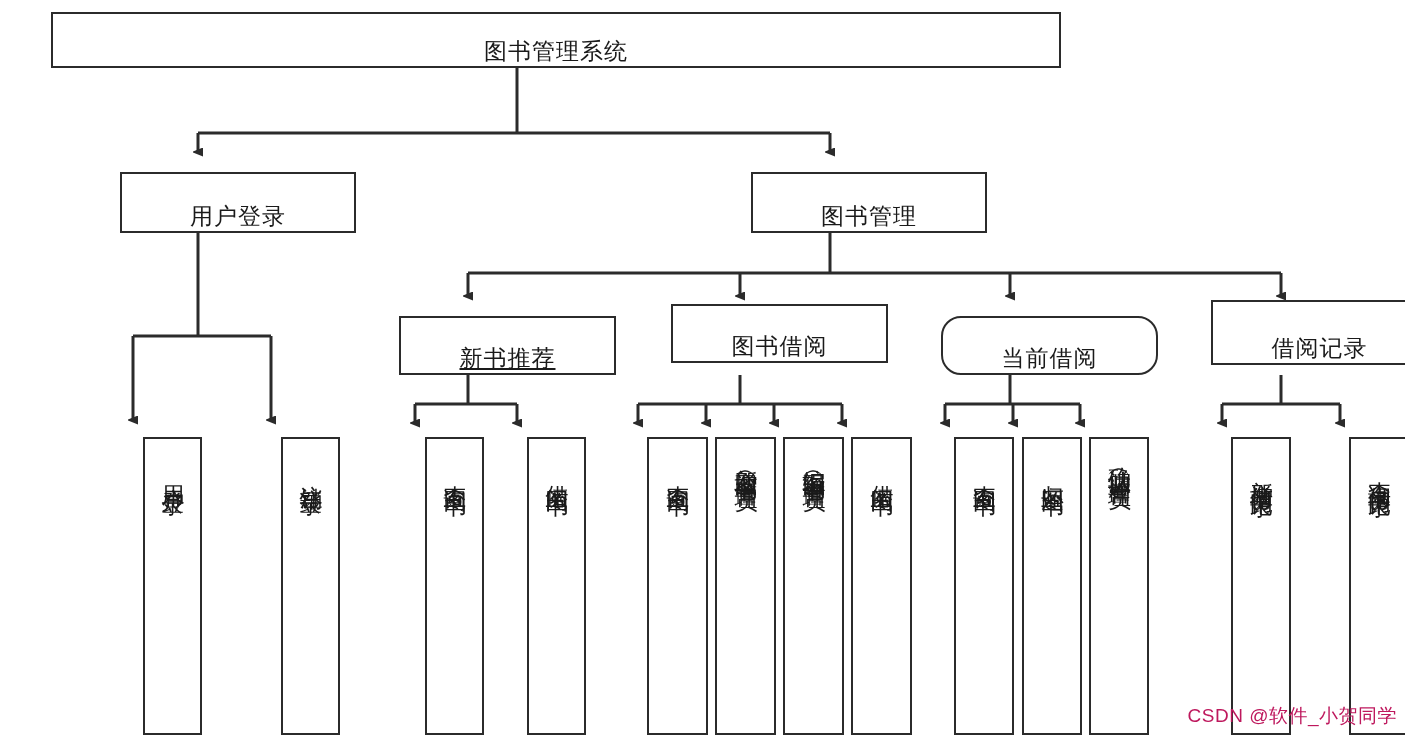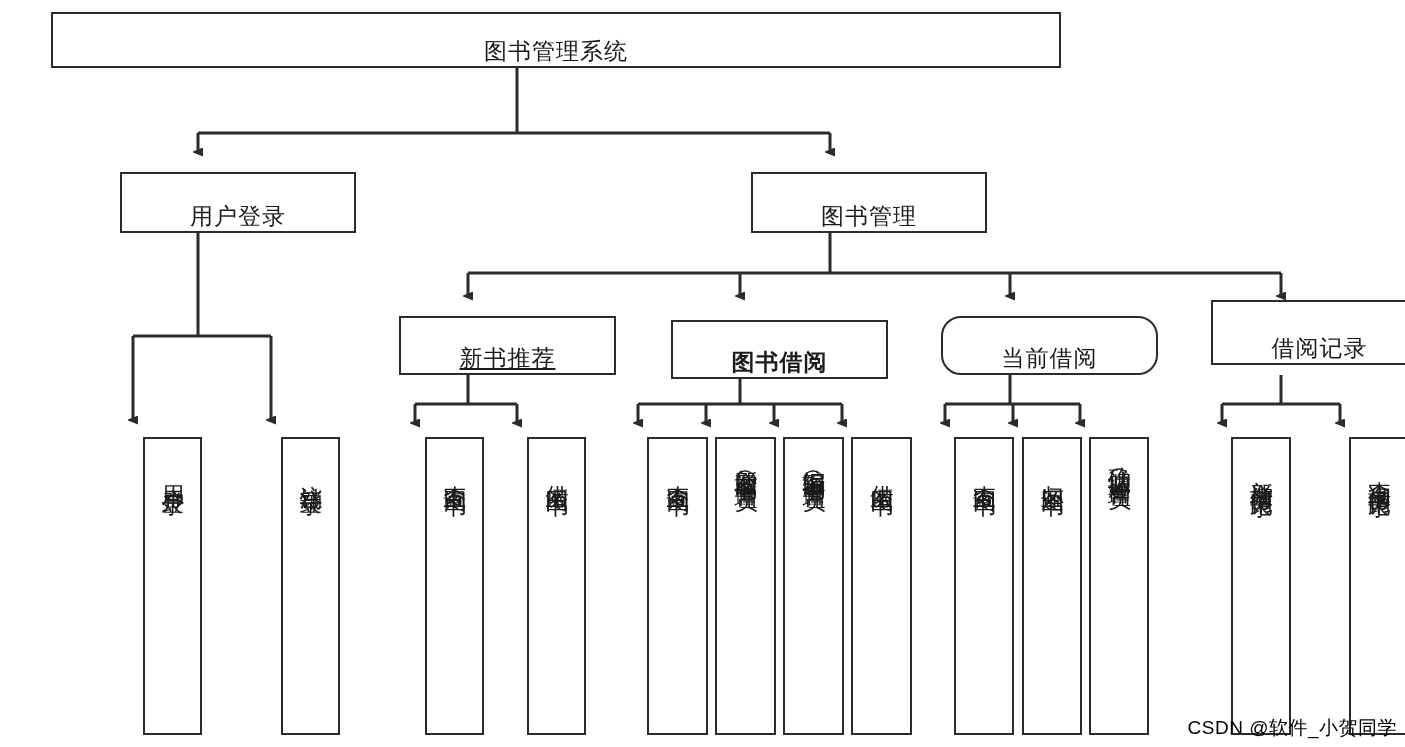--- a/index.html
+++ b/index.html
@@ -51,23 +51,23 @@
   .v-inner{
     position:absolute;
     left:0; right:0;
     top:28px;
     display:flex;
     justify-content:center;
   }
   .watermark{
     position:absolute;
     right:8px;
-    bottom:6px;
+    bottom:18px;
     font-size:19px;
-    color:#000000;
+    color:#be185d;
     letter-spacing:0.5px;
     white-space:nowrap;
   }
 </style>
 </head>
 <body>
 
 <div id="canvas">
 
   <svg class="links" viewBox="0 0 1405 747">
@@ -130,21 +130,21 @@
   </div>
 
   <div class="node h-node" style="left:712px; top:172px; width:236px; height:61px;">
     <span>图书管理</span>
   </div>
 
   <div class="node h-node" style="left:360px; top:316px; width:217px; height:59px;text-decoration:underline;">
     <span>新书推荐</span>
   </div>
 
-  <div class="node h-node" style="left:632px; top:320px; width:217px; height:59px;font-weight:bold;">
+  <div class="node h-node" style="left:632px; top:304px; width:217px; height:59px;">
     <span>图书借阅</span>
   </div>
 
   <div class="node h-node" style="left:902px; top:316px; width:217px; height:59px;border-radius:20px;">
     <span>当前借阅</span>
   </div>
 
   <div class="node h-node" style="left:1172px; top:300px; width:217px; height:65px;">
     <span>借阅记录</span>
   </div>

